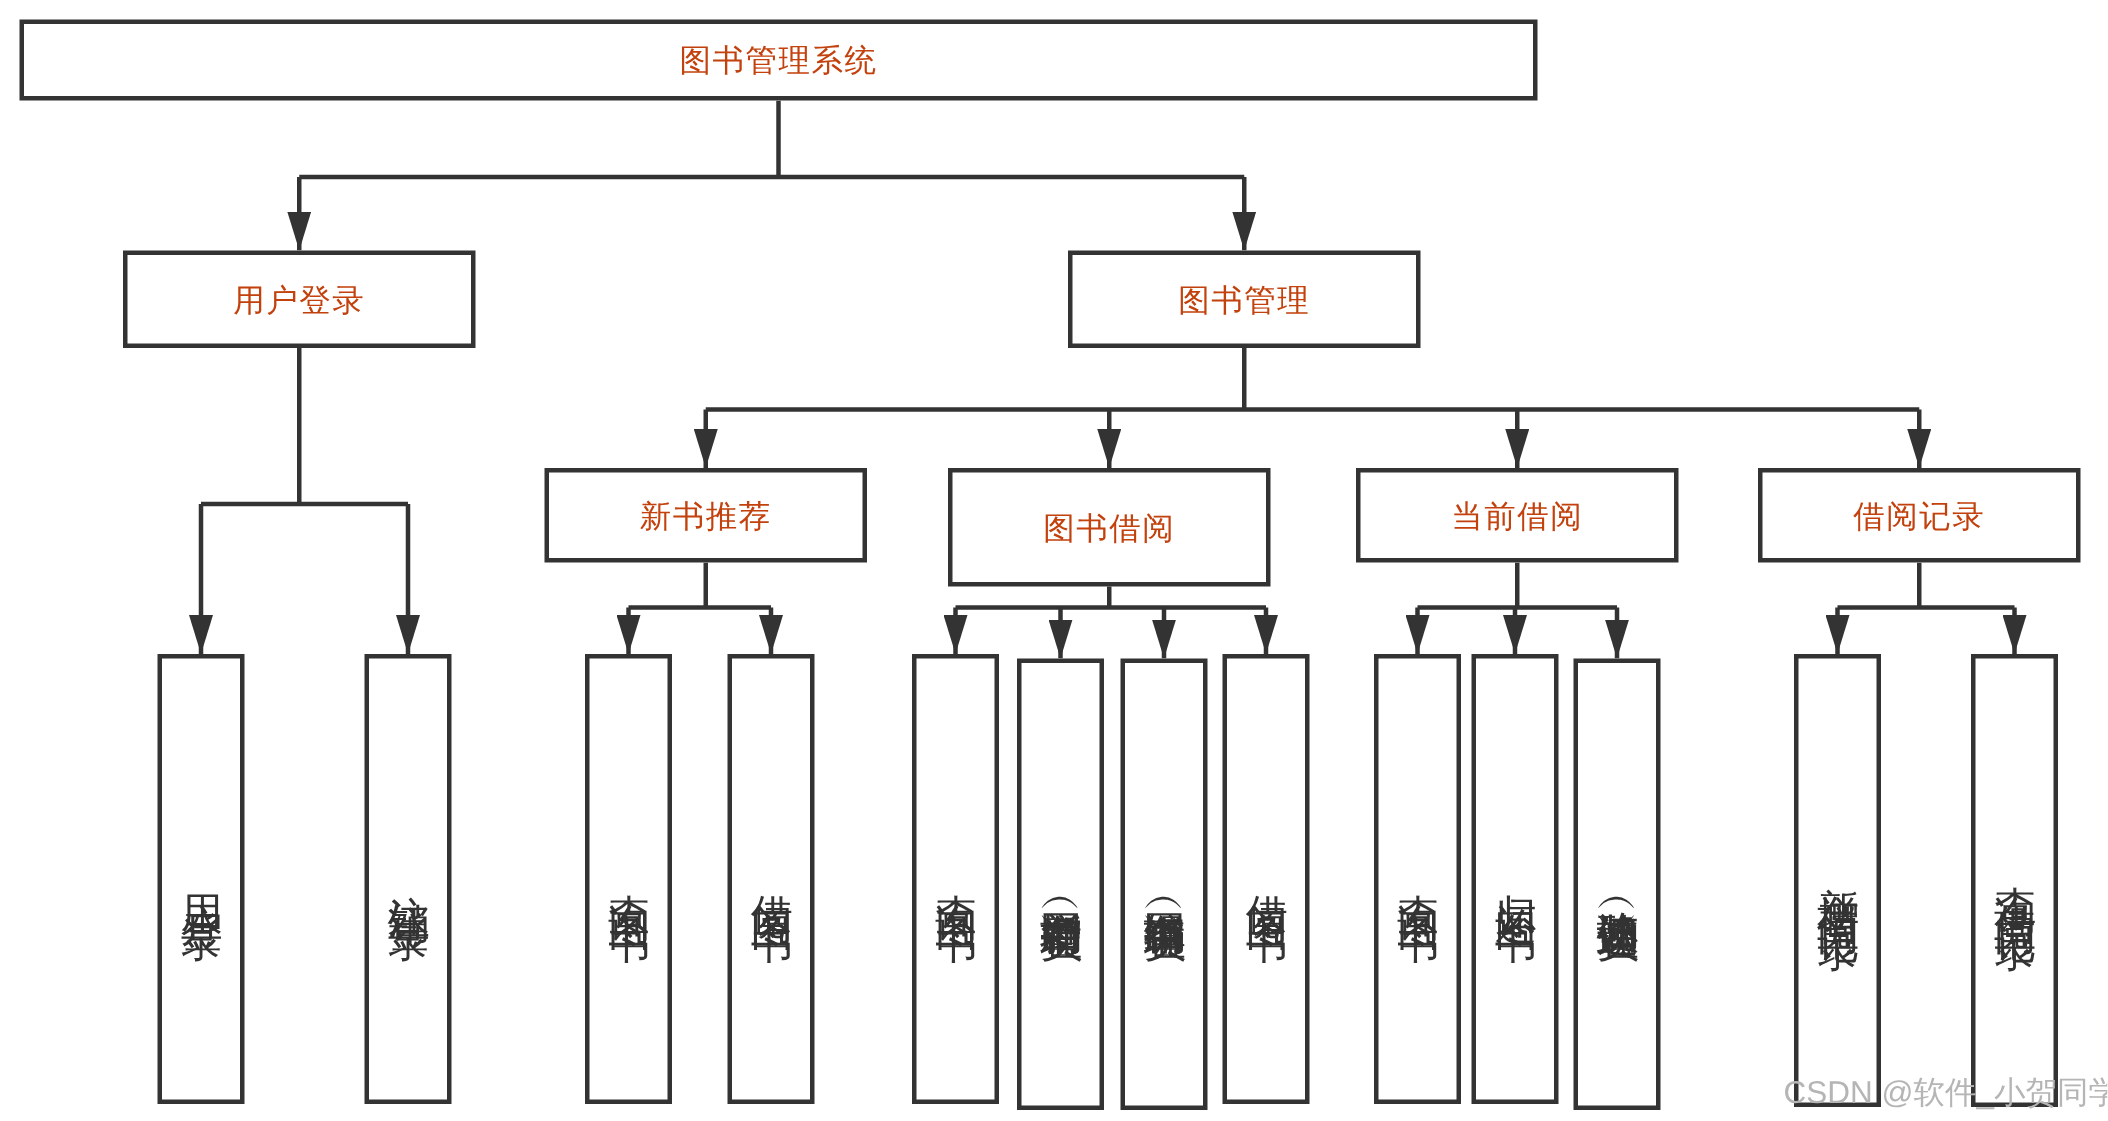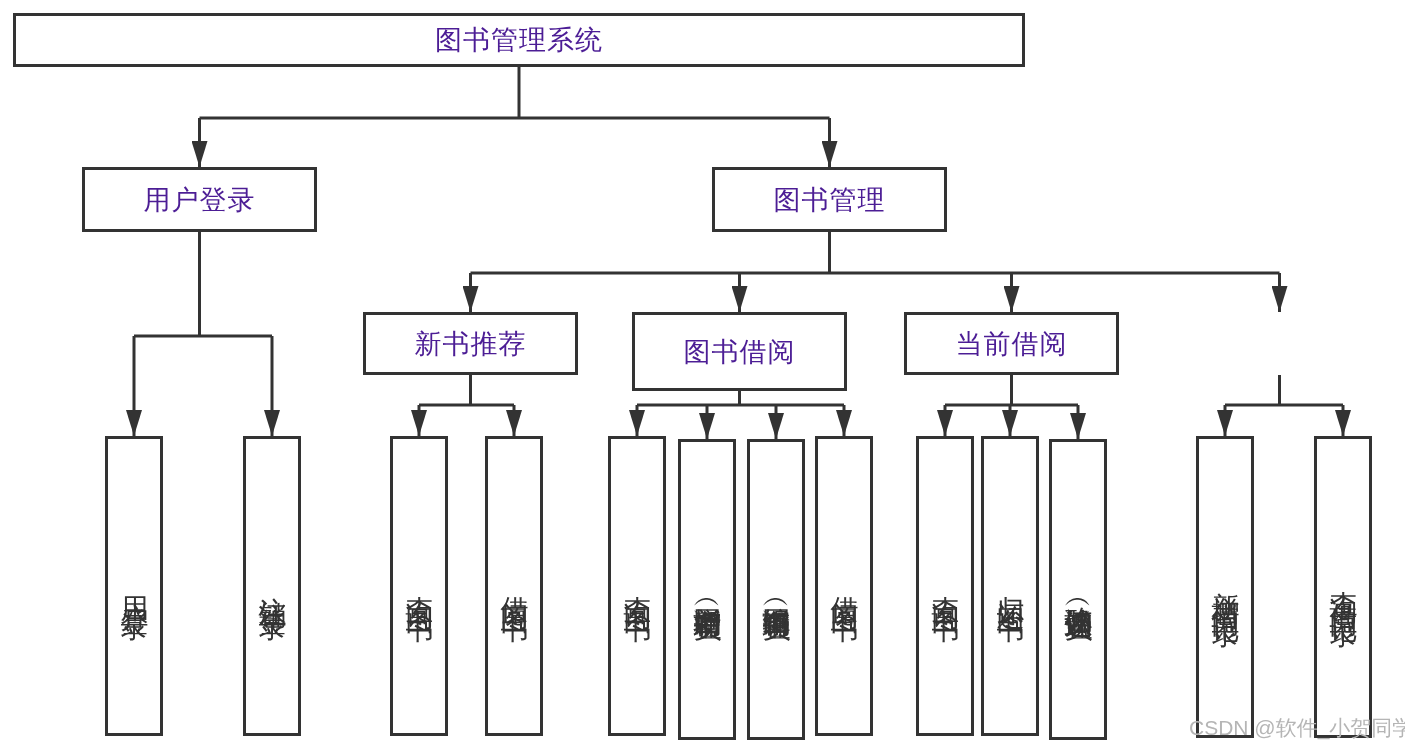--- a/index.html
+++ b/index.html
@@ -25,24 +25,24 @@
   .box {
     position: absolute;
     box-sizing: border-box;
     border: 3px solid #333333;
     background: #ffffff;
     display: flex;
     align-items: center;
     justify-content: center;
   }
   .hlabel {
-    font-size: 27px;
+    font-size: 21px;
     letter-spacing: 1px;
     white-space: nowrap;
-    color: #4c1d95;
+    color: #c2410c;
   }
   .vtext {
     writing-mode: vertical-rl;
     text-orientation: mixed;
     font-size: 28px;
     letter-spacing: 6px;
     line-height: 1;
     color: #333333;
     white-space: nowrap;
   }
@@ -123,20 +123,23 @@
 
   <div class="box" style="left:363px; top:312px; width:215px; height:63px;">
     <span class="hlabel">新书推荐</span>
   </div>
   <div class="box" style="left:632px; top:312px; width:215px; height:79px;">
     <span class="hlabel">图书借阅</span>
   </div>
   <div class="box" style="left:904px; top:312px; width:215px; height:63px;justify-content:center;">
     <span class="hlabel">当前借阅</span>
   </div>
+  <div class="box" style="left:1172px; top:312px; width:215px; height:63px;">
+    <span class="hlabel">借阅记录</span>
+  </div>
 
   <div class="box leaf" style="left:105px; top:436px; width:58px; height:300px;">
     <span class="vtext">用户登录</span>
   </div>
   <div class="box leaf" style="left:243px; top:436px; width:58px; height:300px;">
     <span class="vtext">注销登录</span>
   </div>
 
   <div class="box leaf" style="left:390px; top:436px; width:58px; height:300px;">
     <span class="vtext">查询图书</span>

